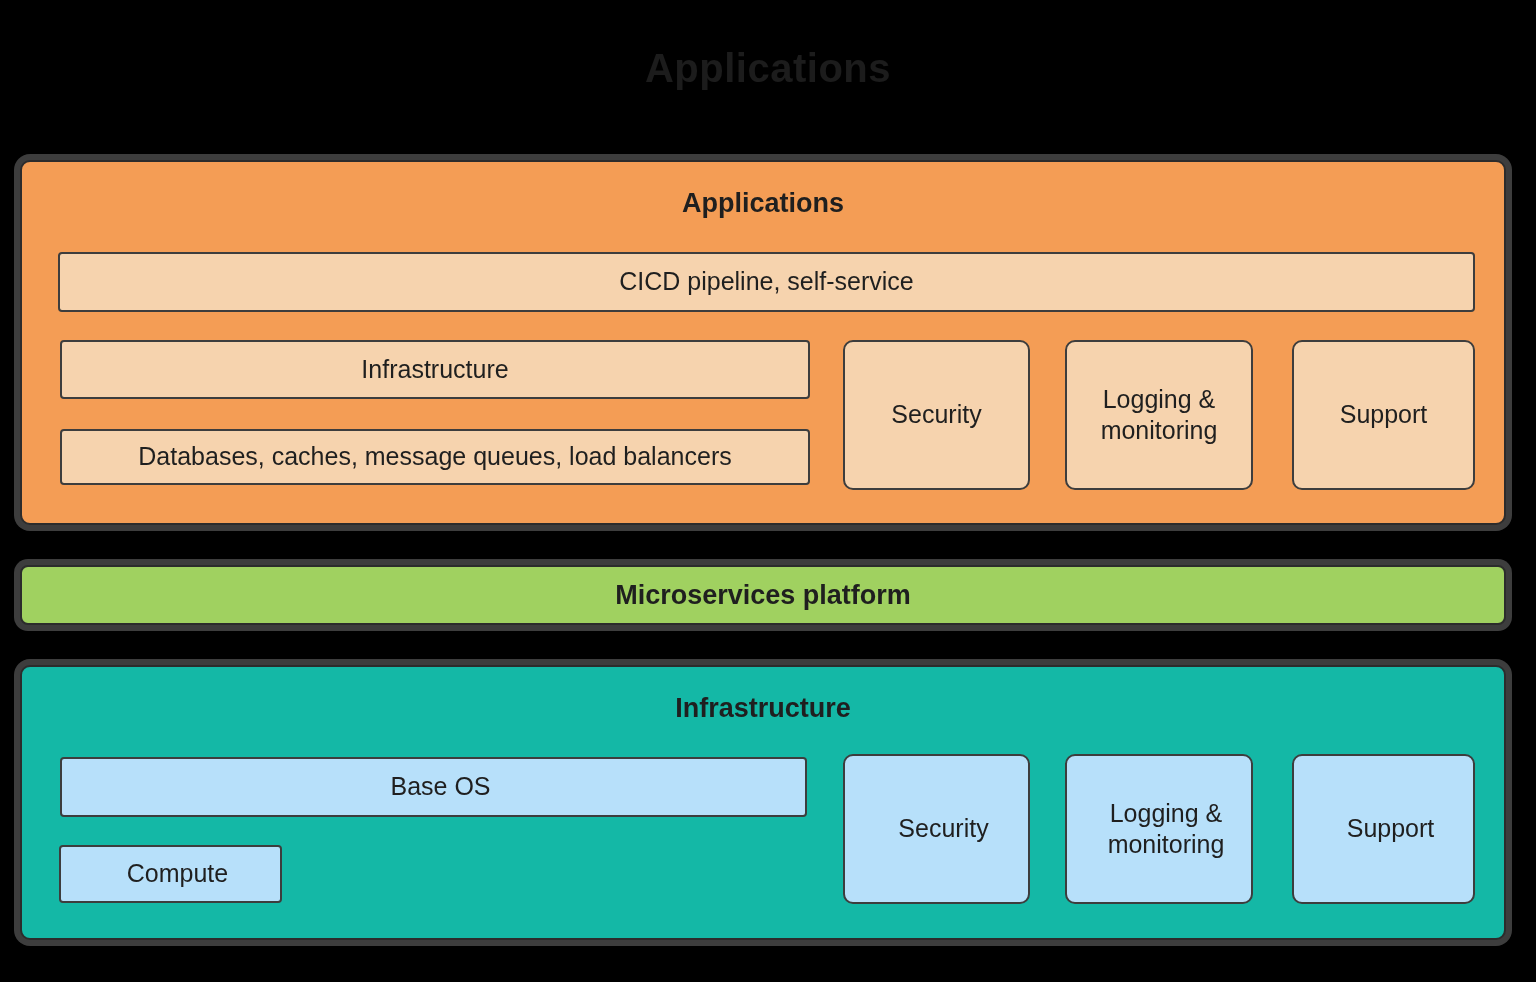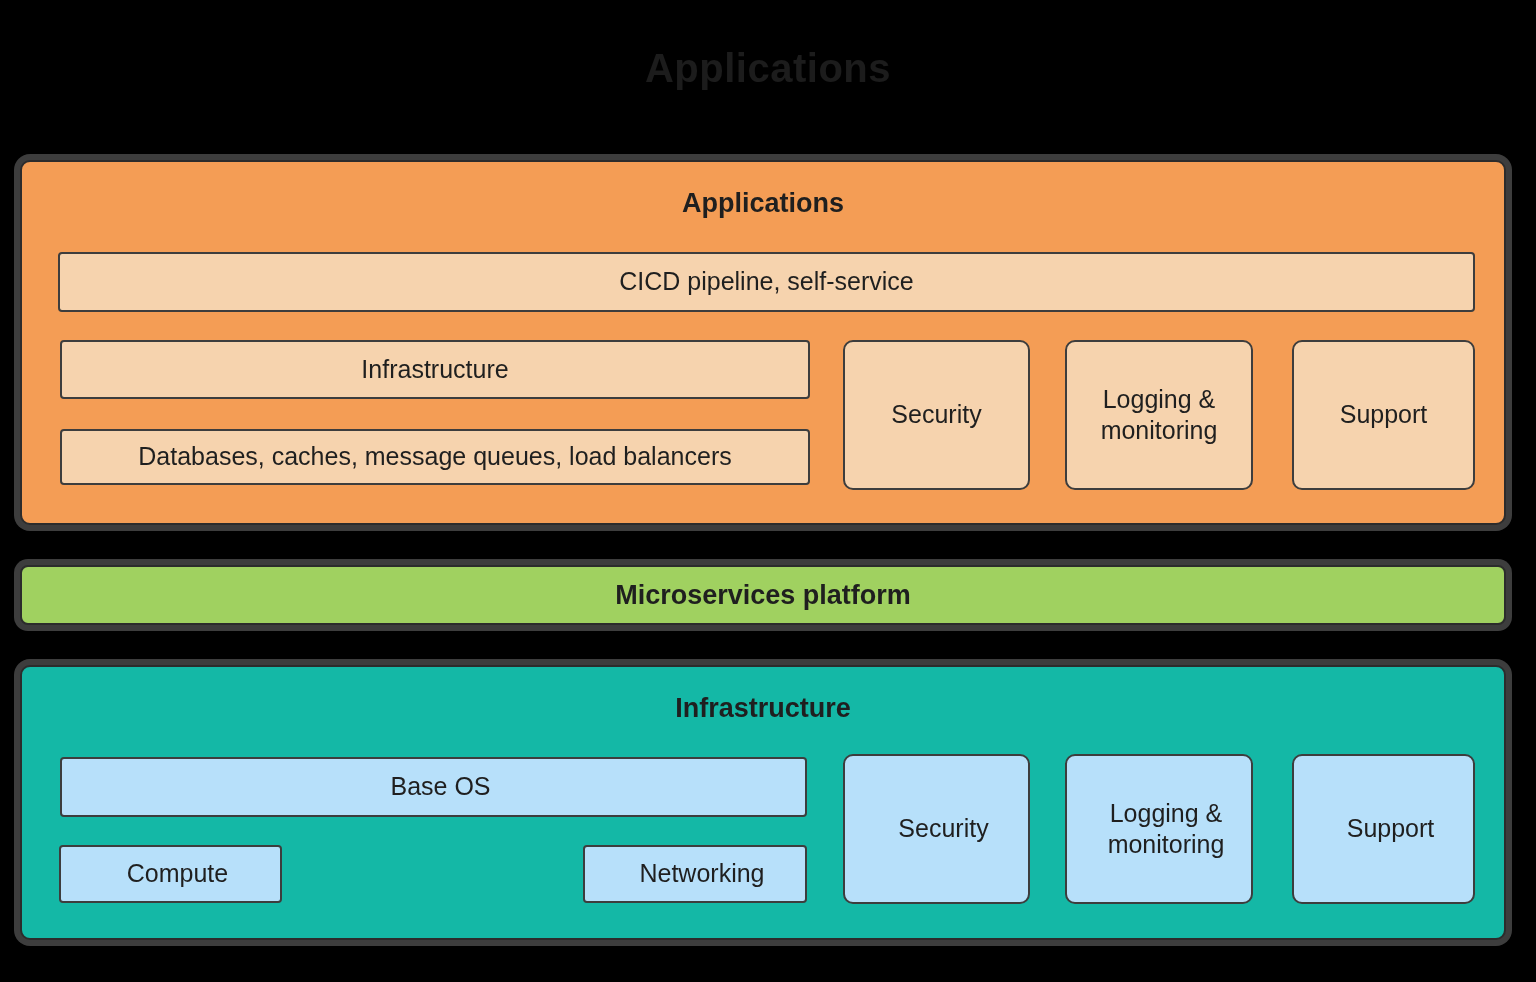--- a/index.html
+++ b/index.html
@@ -71,19 +71,18 @@
   </div>
 
   <div class="section section-platform">
     <span>Microservices platform</span>
   </div>
 
   <div class="section section-infra">
     <div class="section-header">Infrastructure</div>
     <div class="cell cell-blue infra-baseos">Base OS</div>
     <div class="cell cell-blue infra-compute">Compute</div>
-    <div class="cell cell-blue infra-networking">Networking</div>
     <div class="cell cell-blue sq infra-security">Security</div>
     <div class="cell cell-blue sq infra-logging">Logging &amp; monitoring</div>
     <div class="cell cell-blue sq infra-support">Support</div>
   </div>
 
 </div>
 
 </body></html>

